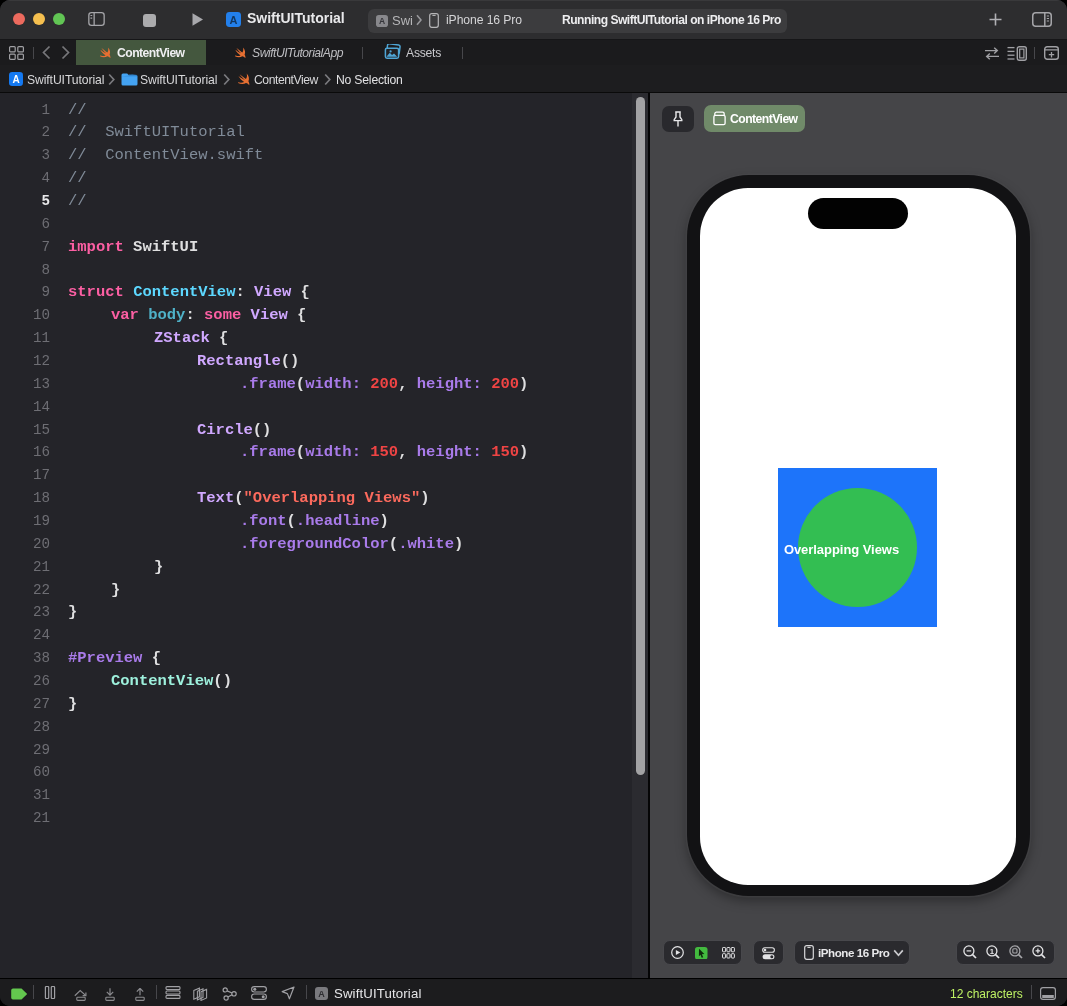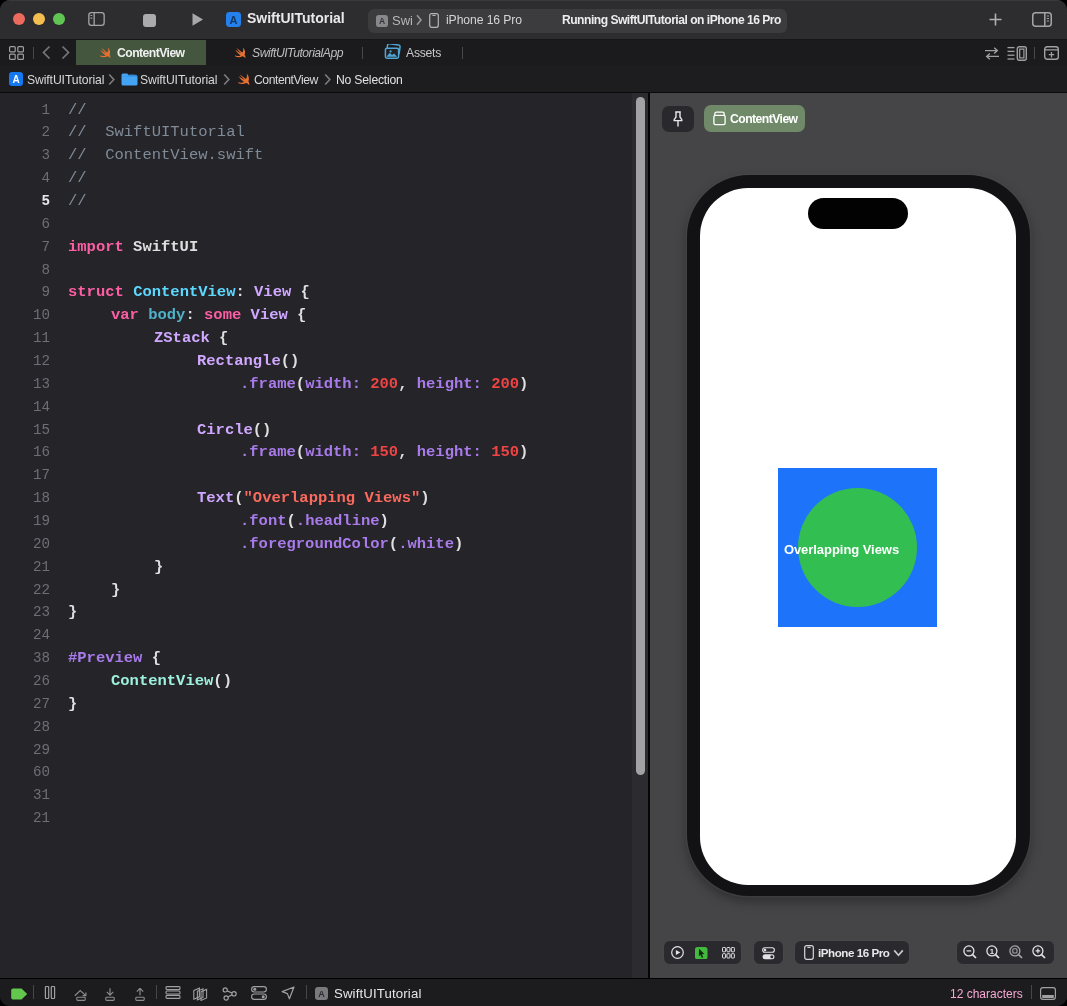--- a/index.html
+++ b/index.html
@@ -466,21 +466,21 @@
 </svg>
       </div>
     <div class="abs" style="left:306px; top:6px; width:1px; height:14px; background:#47474B;"></div>
     <div class="abs" id="ic-appsmall2" style="left:315px; top:8px;">
         <svg width="13" height="13" viewBox="0 0 13 13">
 <rect x="0" y="0" width="13" height="13" rx="3" fill="#7A7A7E"></rect>
 <text x="6.5" y="9.8" font-family="Liberation Sans" font-size="9" font-weight="bold" fill="#2c2c30" text-anchor="middle">A</text>
 </svg>
       </div>
     <div class="abs" style="left:334px; top:7px; font-size:13.2px; letter-spacing:0.15px; color:#E6E6E8;">SwiftUITutorial</div>
-    <div class="abs" style="left:950px; top:8px; font-size:12px; color:#f9a8d4;">12 characters</div>
+    <div class="abs" style="left:950px; top:8px; font-size:12px; color:#bef264;">12 characters</div>
     <div class="abs" style="left:1031px; top:6px; width:1px; height:14px; background:#47474B;"></div>
     <div class="abs" id="ic-winbottom" style="left:1040px; top:8px;">
         <svg width="16" height="13" viewBox="0 0 16 13">
 <rect x="0.6" y="0.6" width="14.8" height="11.8" rx="2.4" fill="none" stroke="#A0A0A4" stroke-width="1.2"></rect>
 <rect x="2.2" y="8" width="11.6" height="3" fill="#A0A0A4"></rect>
 </svg>
       </div>
   </div>
 </div>
 

